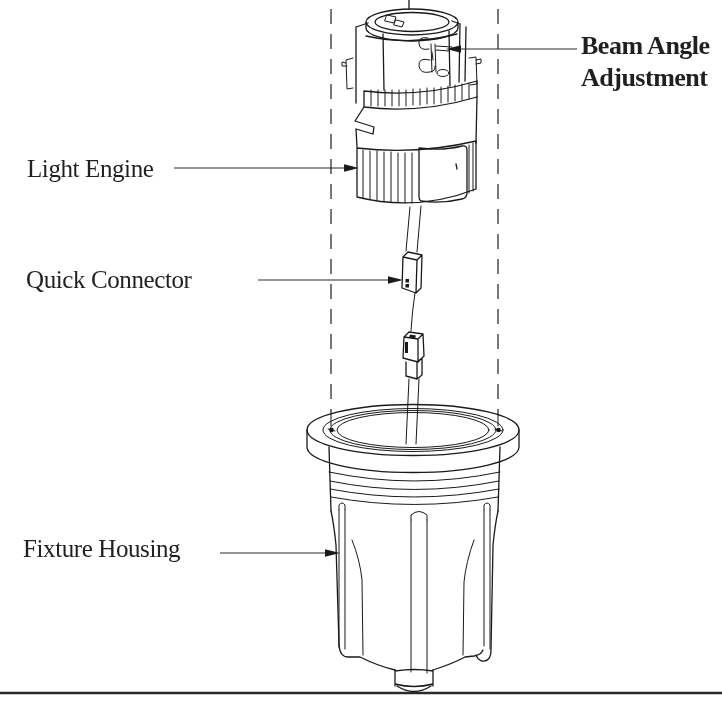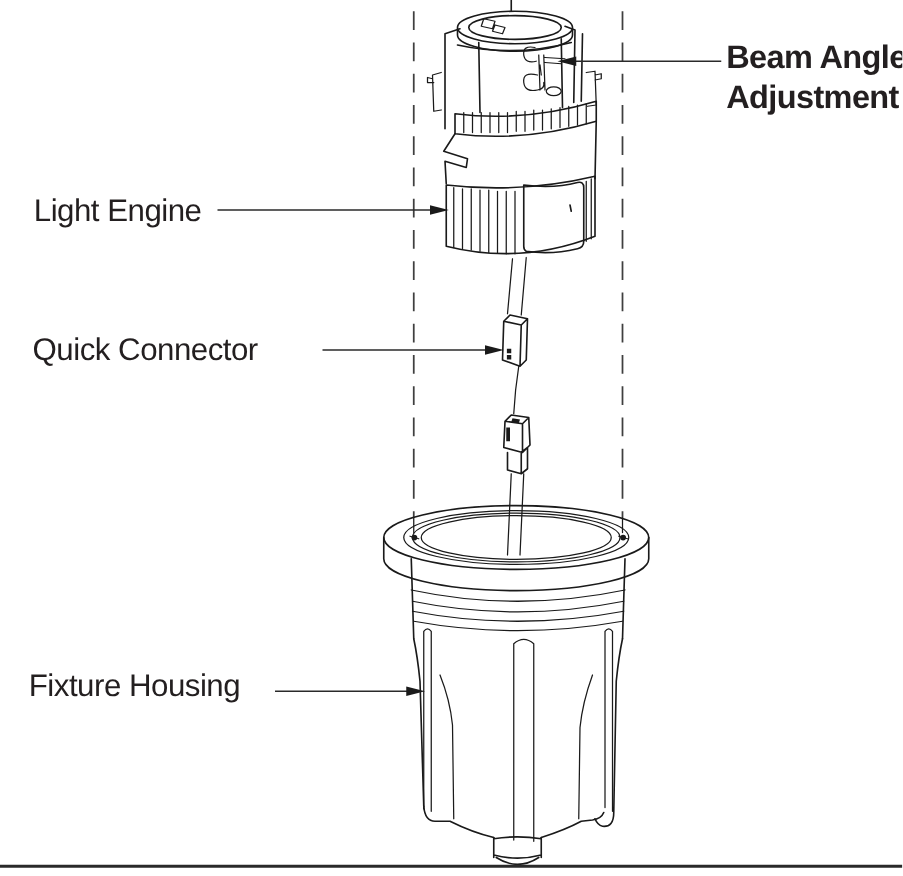--- a/index.html
+++ b/index.html
@@ -1,20 +1,20 @@
 <!DOCTYPE html>
 <html><head>
 <meta charset="utf-8">
 <style>
   html,body{margin:0;padding:0;background:#ffffff;}
   .stage{
     position:relative;
     width:722px;height:701px;
     background:#ffffff;
-    font-family:Liberation Sans, sans-serif;
+    font-family:Liberation Serif, serif;
     overflow:hidden;
   }
   svg{position:absolute;left:0;top:0;}
   .ln{stroke:#1a1a1a;stroke-width:1.3;fill:none;stroke-linecap:round;stroke-linejoin:round;}
   .thin{stroke-width:1;}
   .fillink{fill:#1a1a1a;stroke:none;}
   .centerline{stroke:#3f3f3f;stroke-width:1.4;fill:none;stroke-dasharray:15 10;}
   .leader{stroke:#2a2a2a;stroke-width:1.2;fill:none;}
   .lbl{fill:#231f20;font-size:25px;letter-spacing:-0.4px;}
   .lbl-bold{fill:#231f20;font-size:26px;font-weight:700;letter-spacing:-0.5px;}

